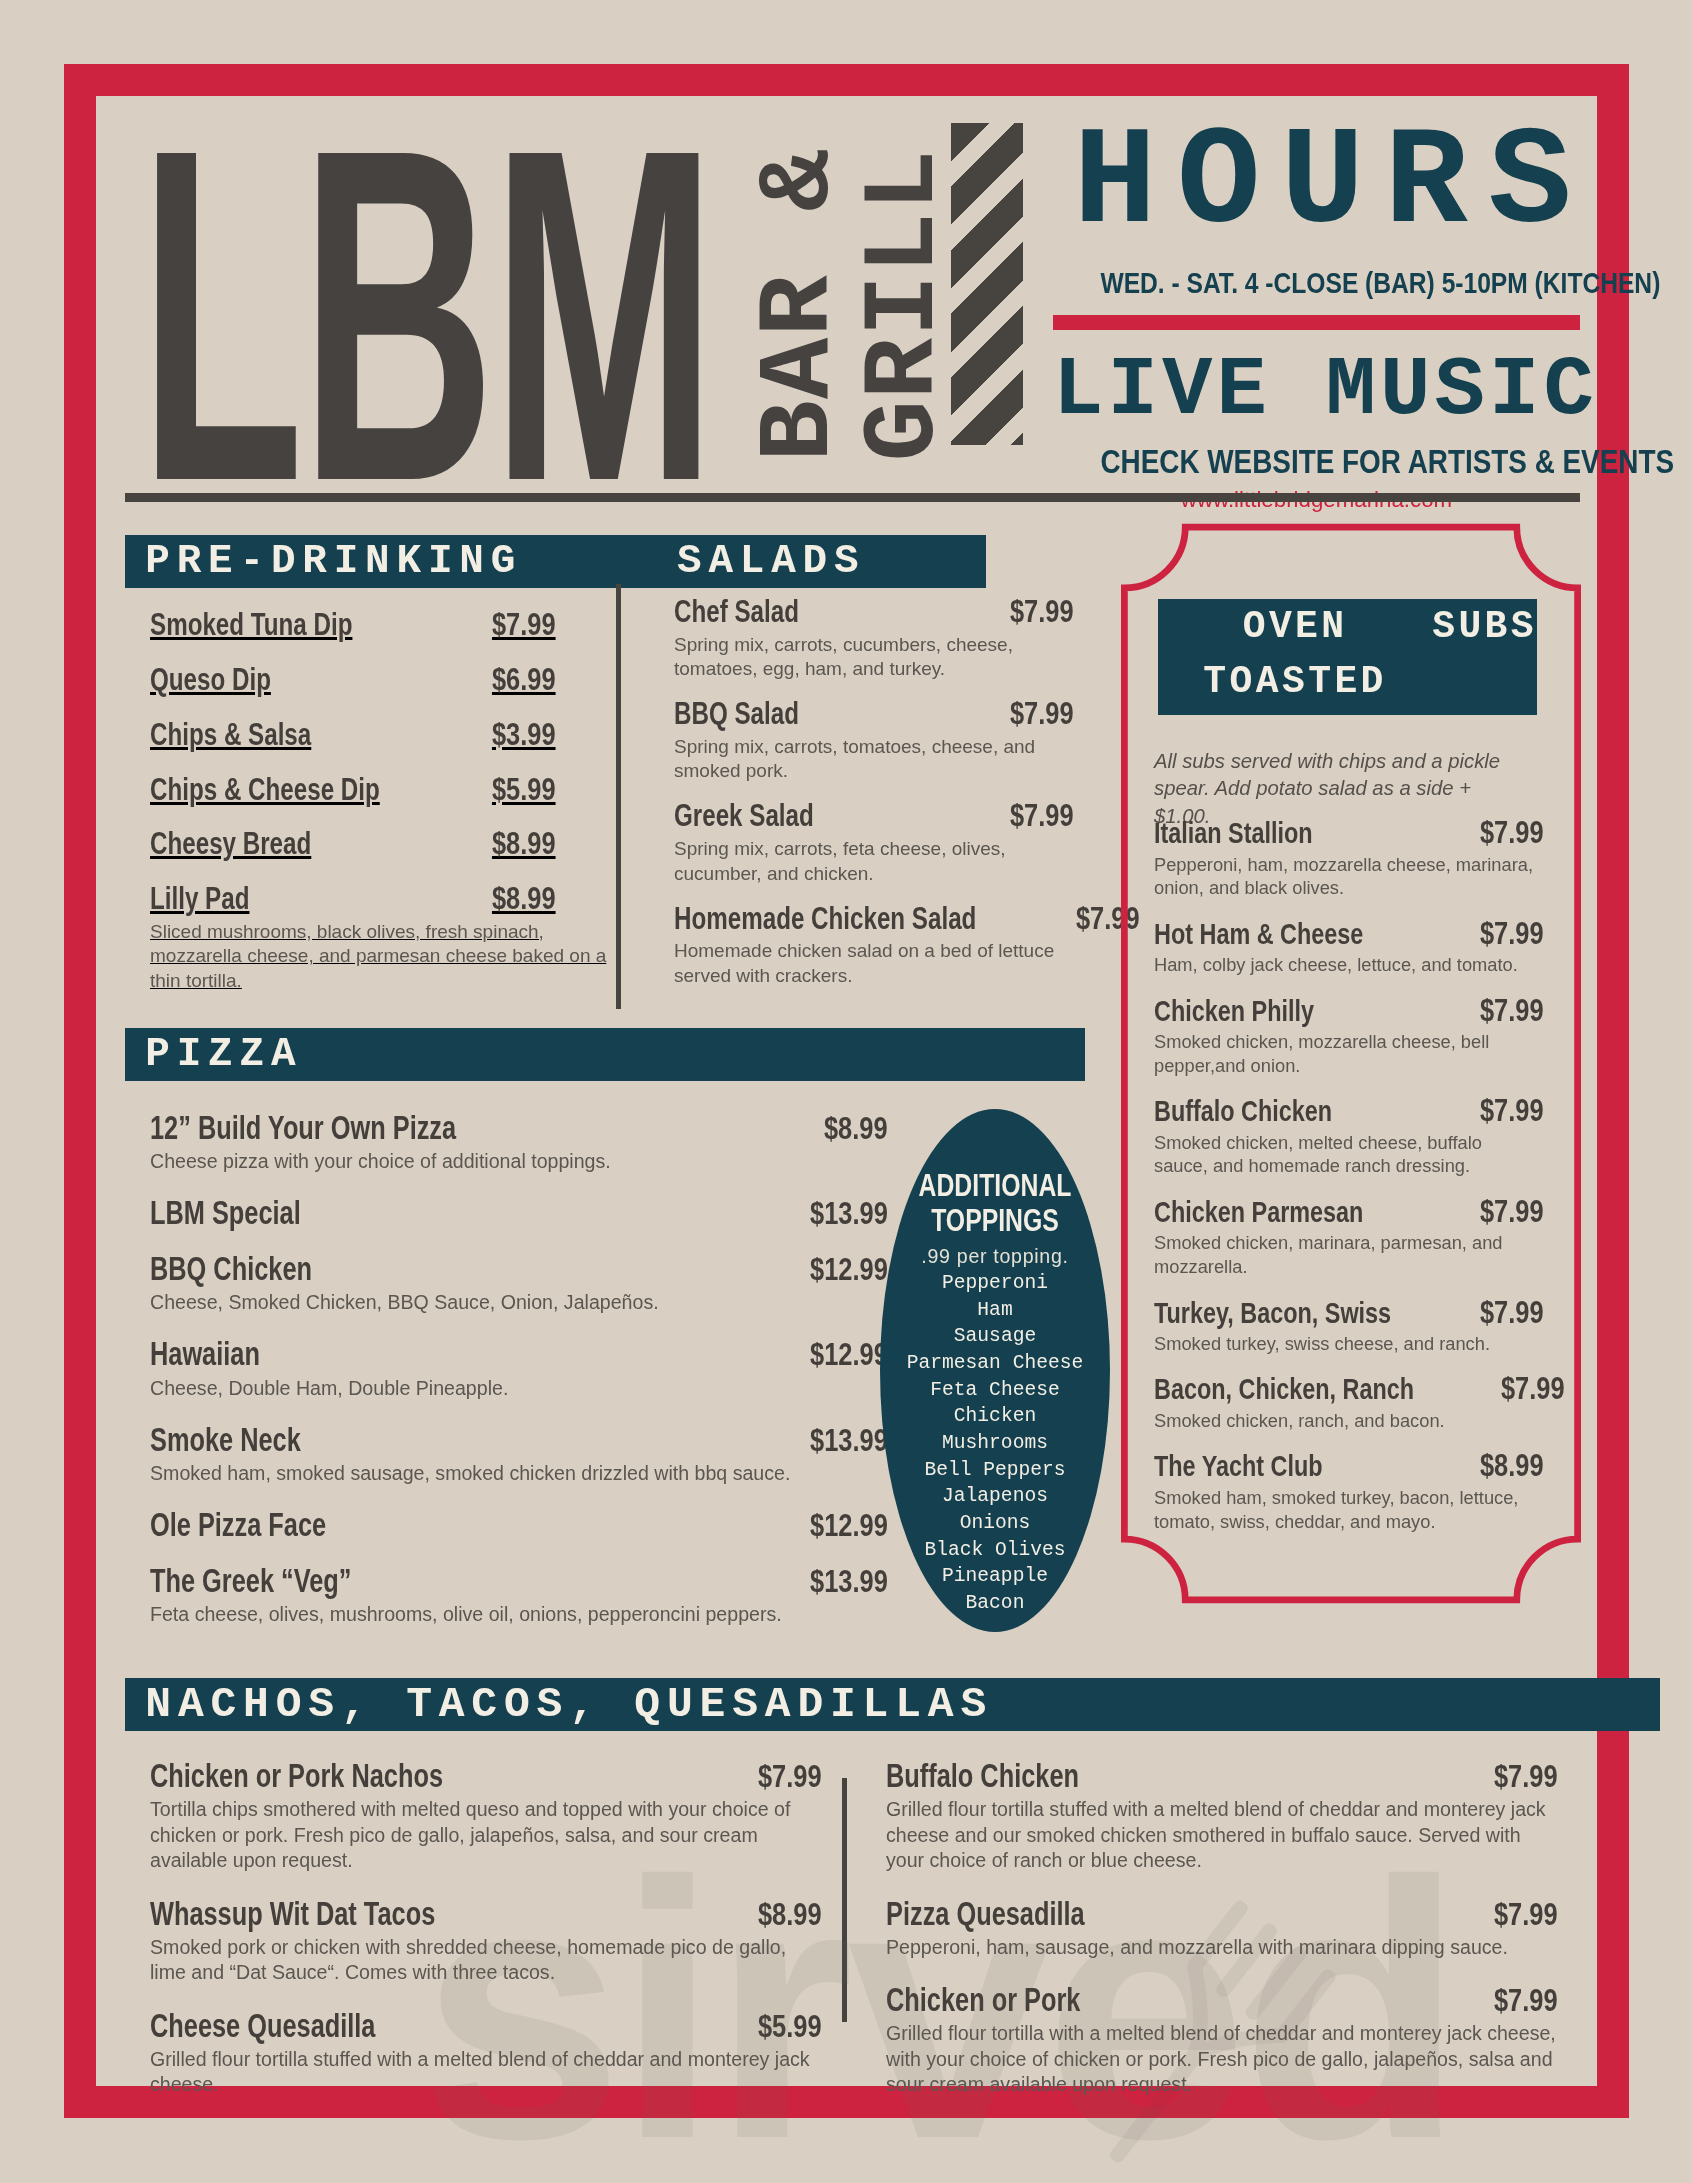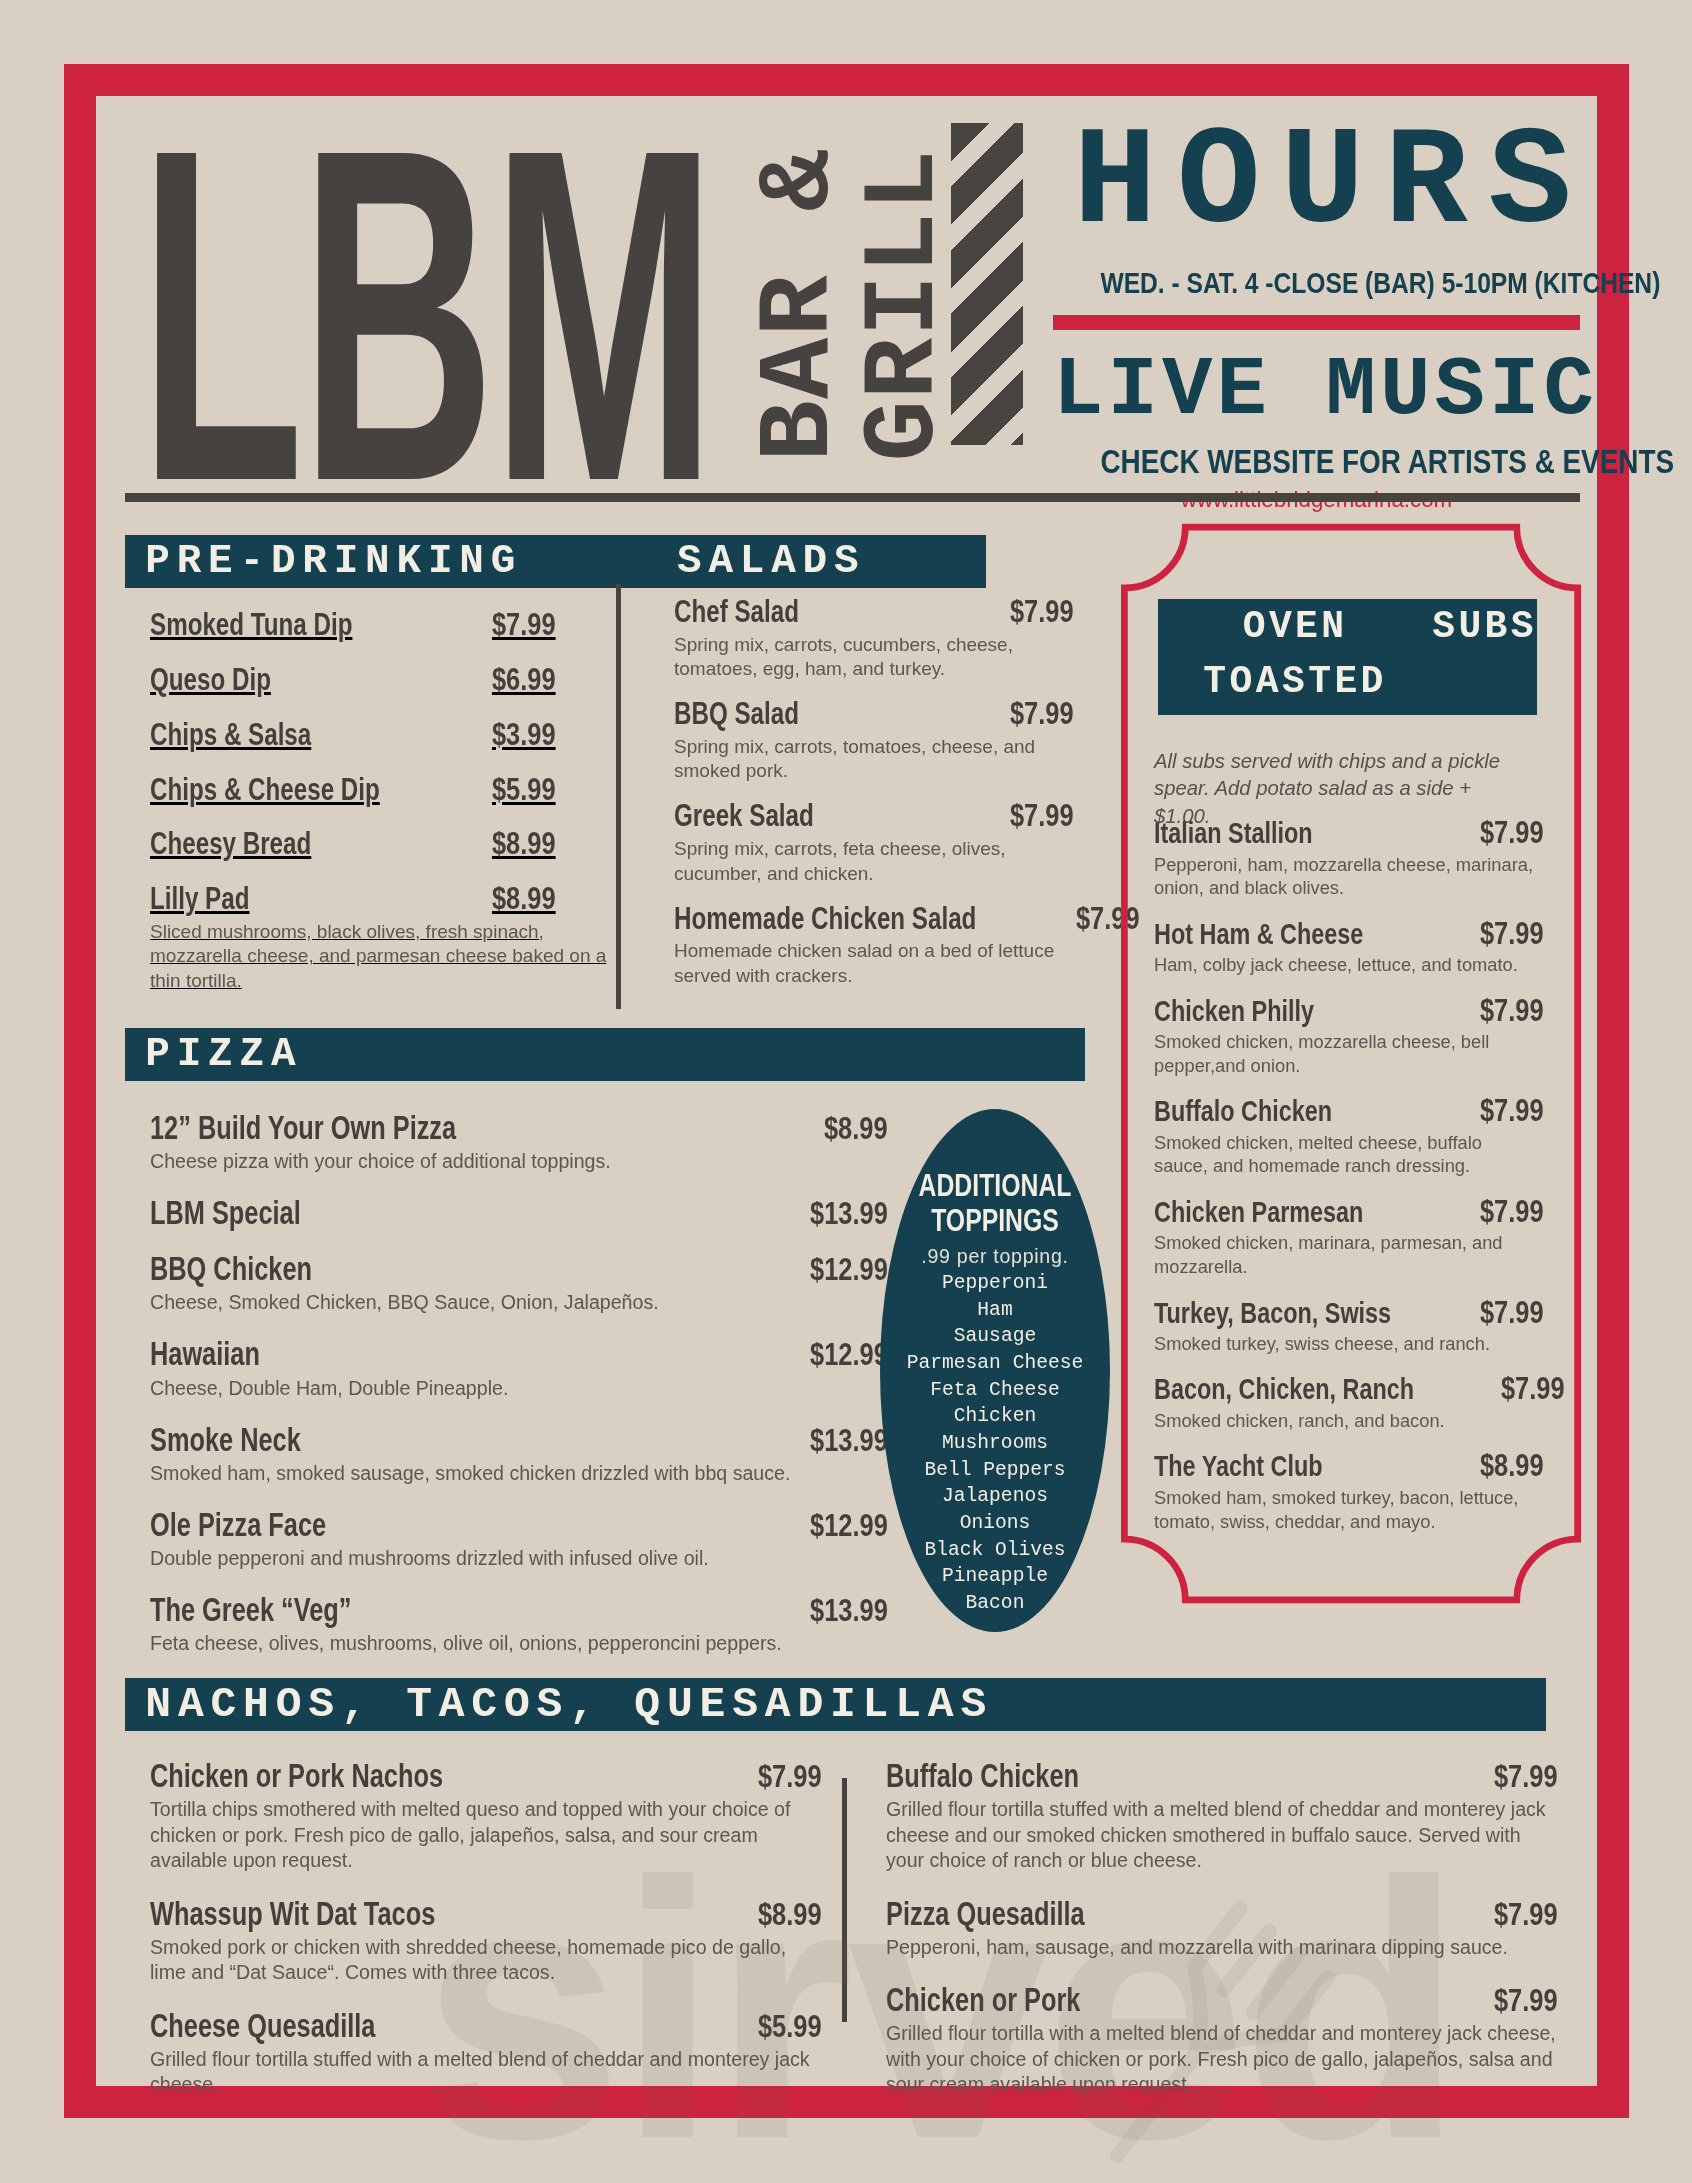--- a/index.html
+++ b/index.html
@@ -295,21 +295,20 @@
           <span class="nm">Smoke Neck</span>
           <span class="pr">$13.99</span>
         </div>
       <div class="ds">Smoked ham, smoked sausage, smoked chicken drizzled with bbq sauce.</div>
       </div>
     <div class="it">
         <div class="row">
           <span class="nm">Ole Pizza Face</span>
           <span class="pr">$12.99</span>
         </div>
-      <div class="ds">Double pepperoni and mushrooms drizzled with infused olive oil.</div>
       </div>
     <div class="it">
         <div class="row">
           <span class="nm">The Greek “Veg”</span>
           <span class="pr">$13.99</span>
         </div>
       <div class="ds">Feta cheese, olives, mushrooms, olive oil, onions, pepperoncini peppers.</div>
       </div>
   </div>
 
@@ -327,21 +326,21 @@
       <div>Mushrooms</div>
       <div>Bell Peppers</div>
       <div>Jalapenos</div>
       <div>Onions</div>
       <div>Black Olives</div>
       <div>Pineapple</div>
       <div>Bacon</div>
     </div>
   </div>
 
-  <div class="sbar" style="left:125px;top:1678px;width:1421px;font-size:43px;">
+  <div class="sbar" style="left:125px;top:1678px;width:1535px;font-size:43px;">
     <span class="t" style="left:20.3px;">NACHOS, TACOS, QUESADILLAS</span>
   </div>
   <div class="abs col-nl">
     <div class="it">
         <div class="row">
           <span class="nm">Chicken or Pork Nachos</span>
           <span class="pr">$7.99</span>
         </div>
       <div class="ds">Tortilla chips smothered with melted queso and topped with your choice of chicken or pork. Fresh pico de gallo, jalapeños, salsa, and sour cream available upon request.</div>
       </div>

